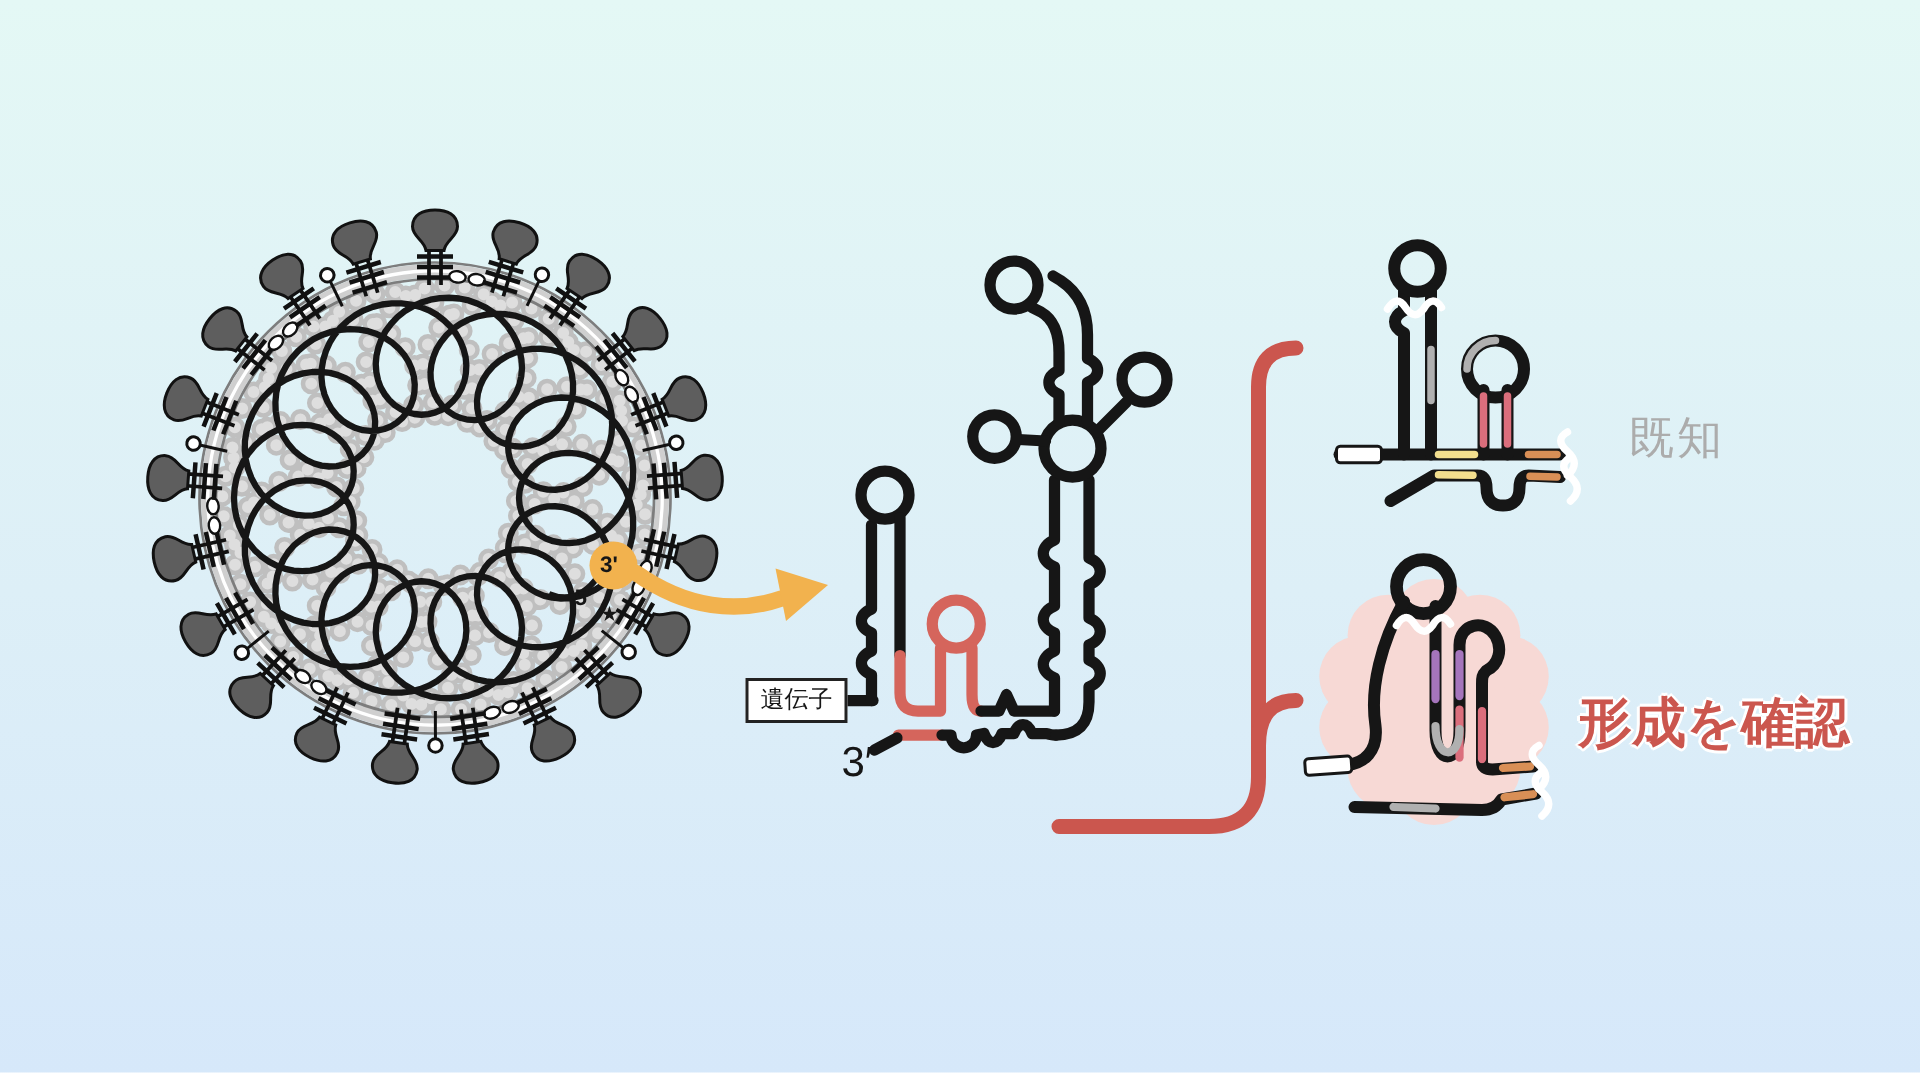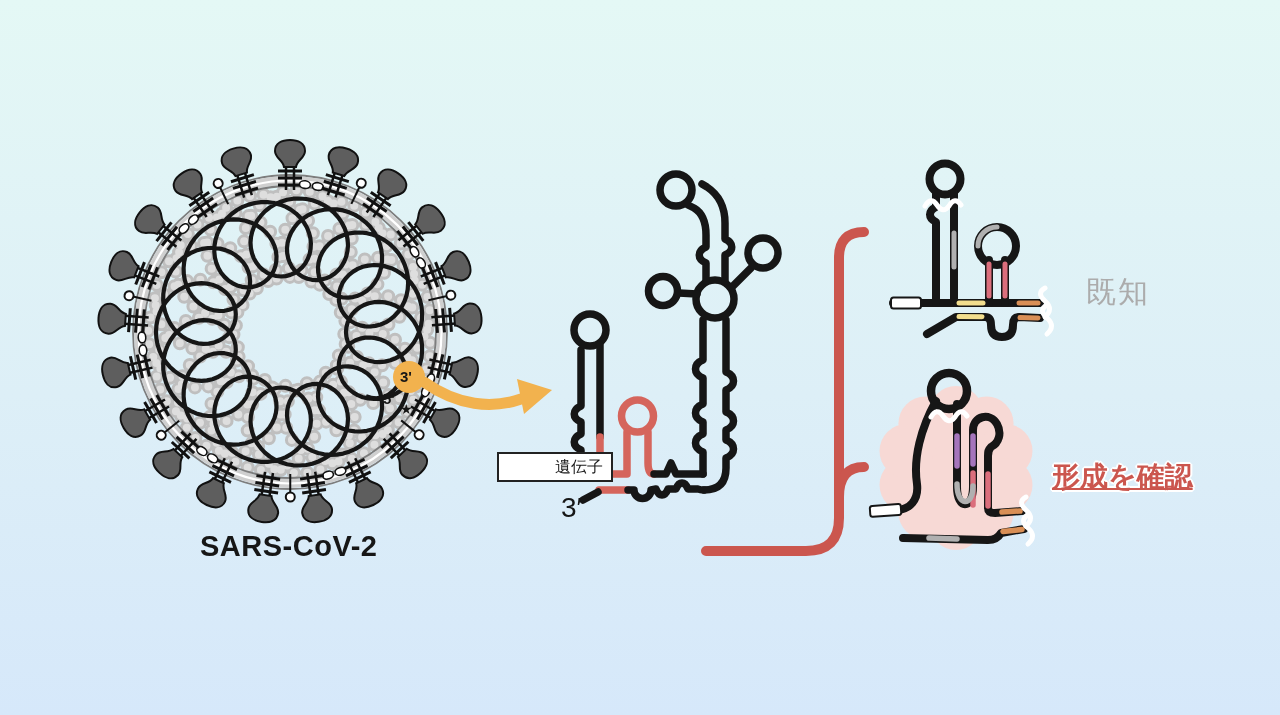--- a/index.html
+++ b/index.html
@@ -5,26 +5,26 @@
   html,body{margin:0;padding:0;}
   .stage{
     position:relative;width:1280px;height:715px;overflow:hidden;
     background:linear-gradient(180deg,var(--bg-top,#E4F8F5) 0%,#DDEFF7 55%,var(--bg-bottom,#D6E8FA) 100%);
     font-family:"Liberation Sans","DejaVu Sans",sans-serif;
   }
   svg{position:absolute;left:0;top:0;}
   .lbl{position:absolute;white-space:nowrap;color:#161616;}
   .lbl-sars{left:200px;top:530px;font-size:29px;font-weight:bold;letter-spacing:.5px;}
   .gene-box{position:absolute;left:497px;top:452px;width:64px;height:26px;background:#fff;
-    border:2px solid #222;font-size:16px;text-align:center;line-height:26px;padding-left:48px;}
+    border:2px solid #222;font-size:16px;text-align:center;line-height:26px;}
   .lbl-3p-small{left:561px;top:492px;font-size:28px;}
   .lbl-3ppk{left:592px;top:518px;font-size:41px;font-weight:500;color:var(--pk-red,#D5655C);letter-spacing:1px;}
   .lbl-kichi{left:1086px;top:272px;font-size:30px;color:var(--known-gray,#ACACAC);letter-spacing:2px;}
-  .lbl-keisei{left:1052px;top:458px;font-size:28px;font-weight:bold;color:var(--accent-red,#C94840);
-    text-shadow:-2px 0 0 #fff,2px 0 0 #fff,0 -2px 0 #fff,0 2px 0 #fff,-1px -1px 0 #fff,1px 1px 0 #fff,-1px 1px 0 #fff,1px -1px 0 #fff;text-decoration:underline;}
+  .lbl-keisei{left:1052px;top:458px;font-size:36px;font-weight:bold;color:var(--accent-red,#C94840);
+    text-shadow:-2px 0 0 #fff,2px 0 0 #fff,0 -2px 0 #fff,0 2px 0 #fff,-1px -1px 0 #fff,1px 1px 0 #fff,-1px 1px 0 #fff,1px -1px 0 #fff;}
   .lbl-caption{left:862px;top:570px;font-size:31px;letter-spacing:1px;}
   .lbl-v3{left:400px;top:368px;font-size:15px;font-weight:bold;}
   .lbl-v5{left:383px;top:390px;font-size:15px;font-weight:bold;}
   .lbl-star{left:400px;top:401px;font-size:14px;}
   .strand{stroke:#161616;stroke-width:8;fill:none;stroke-linecap:round;stroke-linejoin:round;}
   .strand7{stroke:#161616;stroke-width:7.5;fill:none;stroke-linecap:round;stroke-linejoin:round;}
   .redstrand{stroke:var(--pk-red,#D5655C);stroke-width:7.5;fill:none;stroke-linecap:round;stroke-linejoin:round;}
   .loopc{fill:none;stroke:#161616;}
   .seg{fill:none;stroke-width:5;stroke-linecap:round;}
   .squig{fill:none;stroke:#fff;stroke-width:5;stroke-linecap:round;}
@@ -312,21 +312,20 @@
     <path class="seg" style="stroke:var(--seg-orange,#D98F56);stroke-width:5.5" d="M1002,512 L1020,511"></path>
     <path class="seg" style="stroke:var(--seg-orange,#D98F56);stroke-width:5.5" d="M1003,531.5 L1022,529.5"></path>
 
     <rect x="870" y="505" width="31" height="11" rx="2.5" fill="#fff" stroke="#161616" stroke-width="2" transform="rotate(-4 885 510)"></rect>
     <path class="squig" d="M931,417 q6,-10 12,-1 q6,9 12,1 q6,-10 12,-1"></path>
     <path class="squig" d="M1026,497 q-9,5 0,13 q9,8 0,16"></path>
     <path class="squig" d="M1028,515 q-9,5 0,13 q9,8 0,16"></path>
   </g>
 </svg>
 
-<div class="lbl lbl-sars">SARS-CoV-2</div>
 <div class="gene-box lbl">遺伝子</div>
 <div class="lbl lbl-3p-small">3′</div>
 <div class="lbl lbl-kichi">既知</div>
 <div class="lbl lbl-keisei">形成を確認</div>
 <div class="lbl lbl-v3">3'</div>
 <div class="lbl lbl-v5">5'</div>
 <div class="lbl lbl-star">★</div>
 
 </div>
 

